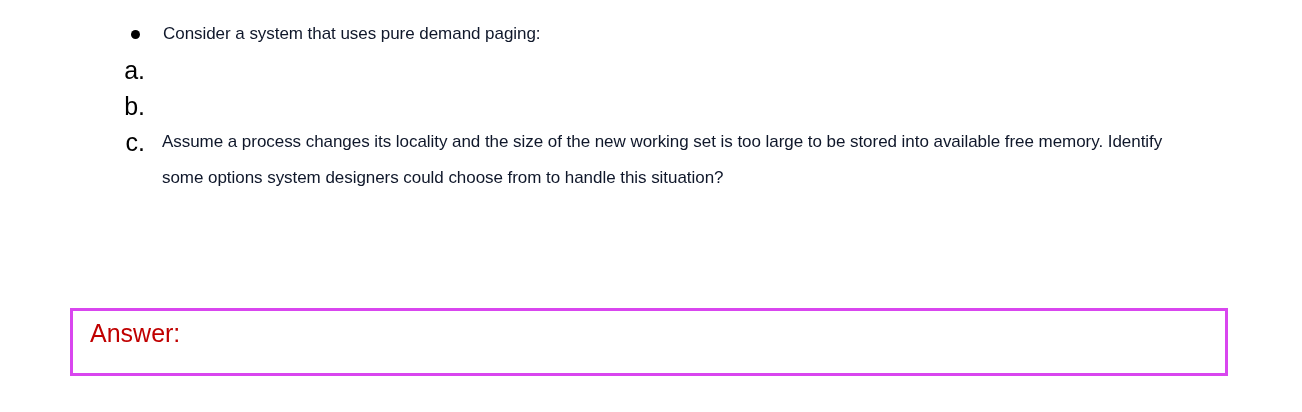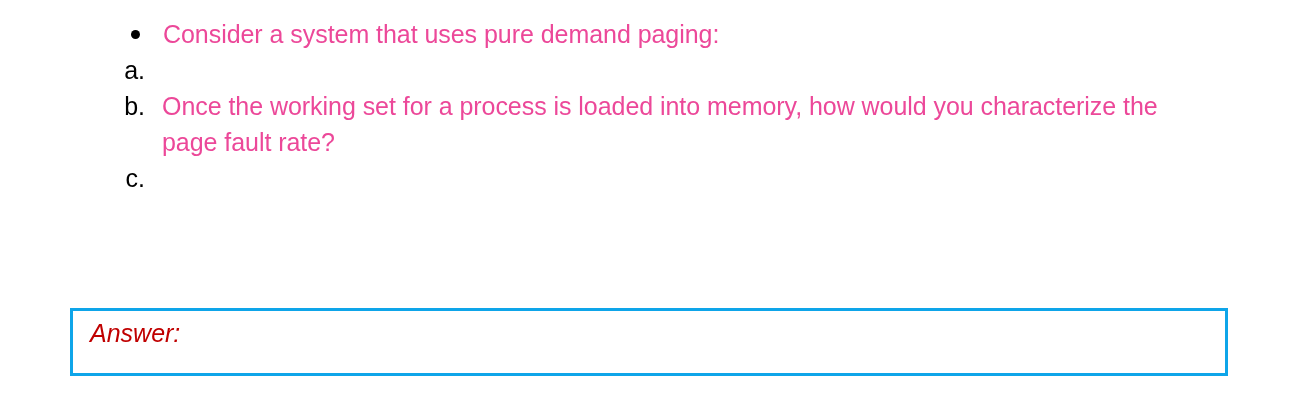--- a/index.html
+++ b/index.html
@@ -64,43 +64,42 @@
     height: 9px;
     border-radius: 50%;
     background: #000000;
     vertical-align: middle;
     position: relative;
     top: -2px;
   }
 
   .item-text {
     flex: 1 1 auto;
-    font-size: 25px;
+    font-size: 17px;
     line-height: 36px;
-    color: #ec4899;
+    color: #0f172a;
     padding-left: 17px;
     padding-right: 97px;
     letter-spacing: -0.05px;
   }
 
   .stem .item-text {
     padding-left: 23px;
   }
 
   
   .answer-box {
     position: absolute;
     left: 70px;
     top: 308px;
     width: 1158px;
     height: 68px;
-    border: 3px solid #0ea5e9;
+    border: 3px solid #d946ef;
     box-sizing: border-box;
     background: #ffffff;
-    font-style: italic;
   }
 
   .answer-label {
     position: absolute;
     left: 17px;
     top: 6px;
     font-size: 25px;
     line-height: 32px;
     color: #C00000;
     white-space: nowrap;
@@ -119,25 +118,25 @@
       </div>
       <div class="item-text">Consider a system that uses pure demand paging:</div>
     </div>
 
     <div class="list-item">
       <div class="marker">a.</div>
     </div>
 
     <div class="list-item">
       <div class="marker">b.</div>
-      <div class="item-text">Once the working set for a process is loaded into memory, how would you characterize the page fault rate?</div>
     </div>
 
     <div class="list-item">
       <div class="marker">c.</div>
+      <div class="item-text">Assume a process changes its locality and the size of the new working set is too large to be stored into available free memory. Identify some options system designers could choose from to handle this situation?</div>
     </div>
 
   </div>
 
   <div class="answer-box">
     <div class="answer-label">Answer:</div>
   </div>
 
 </div>
 

